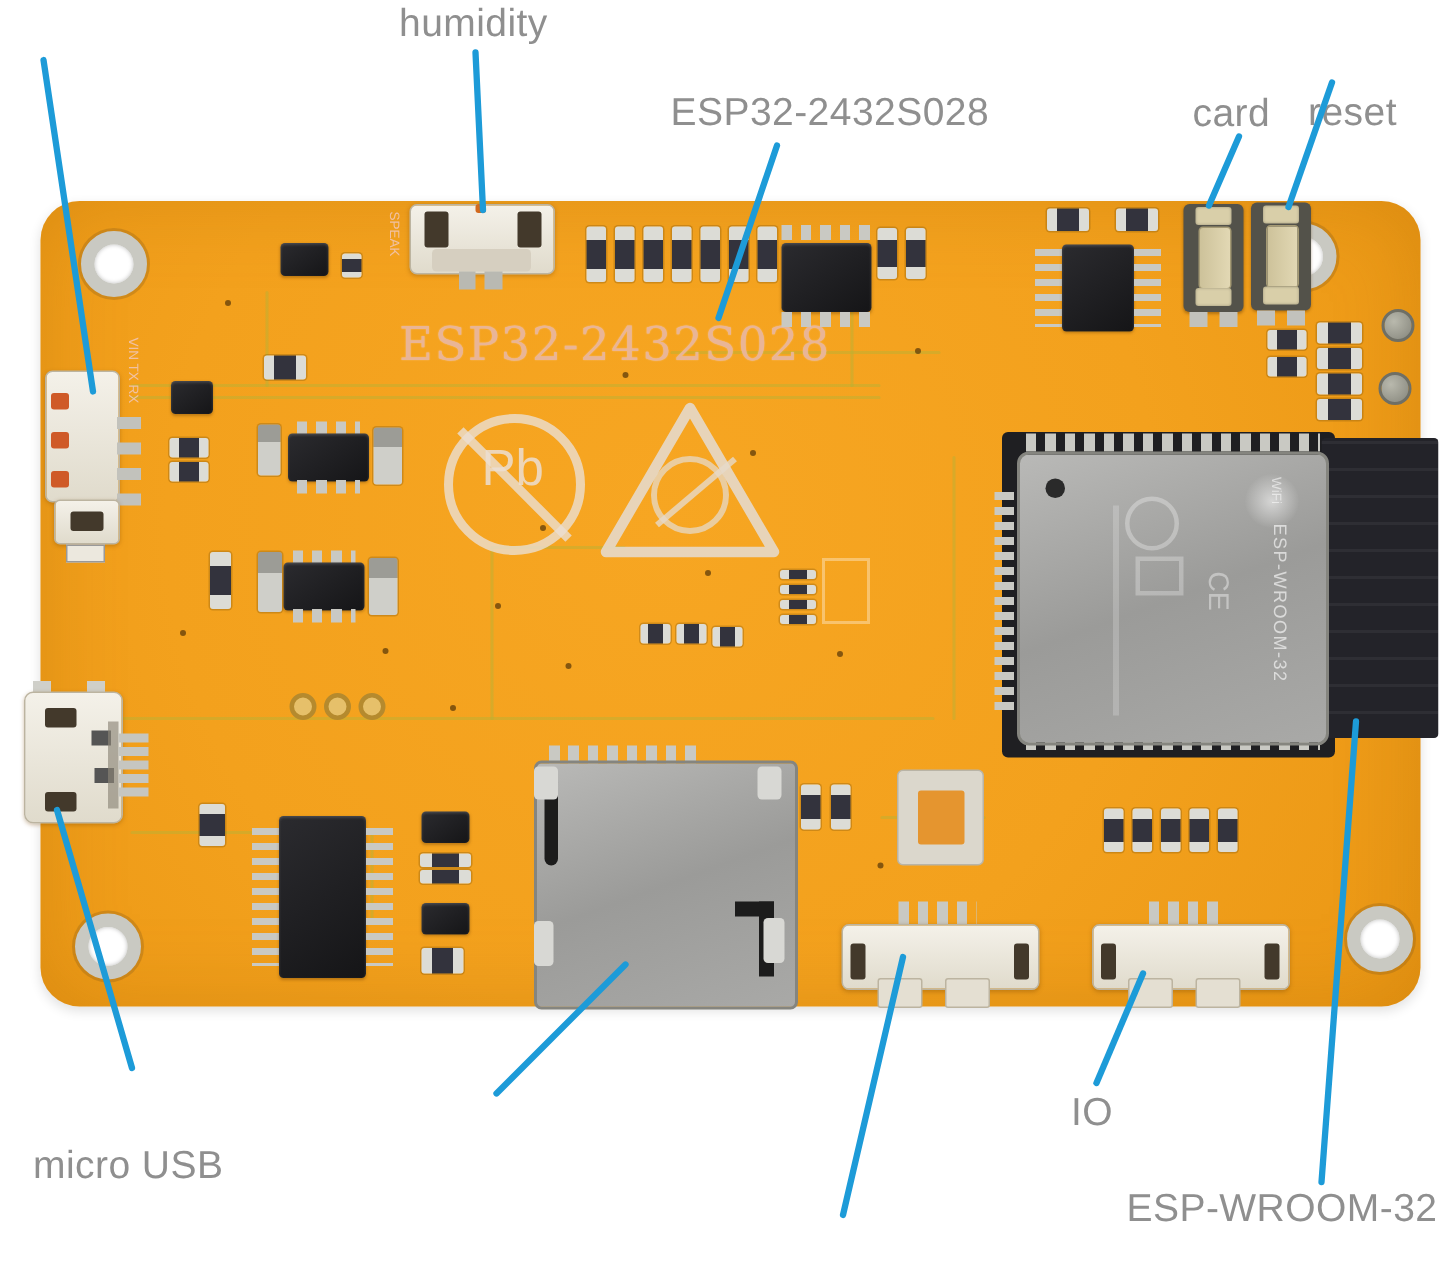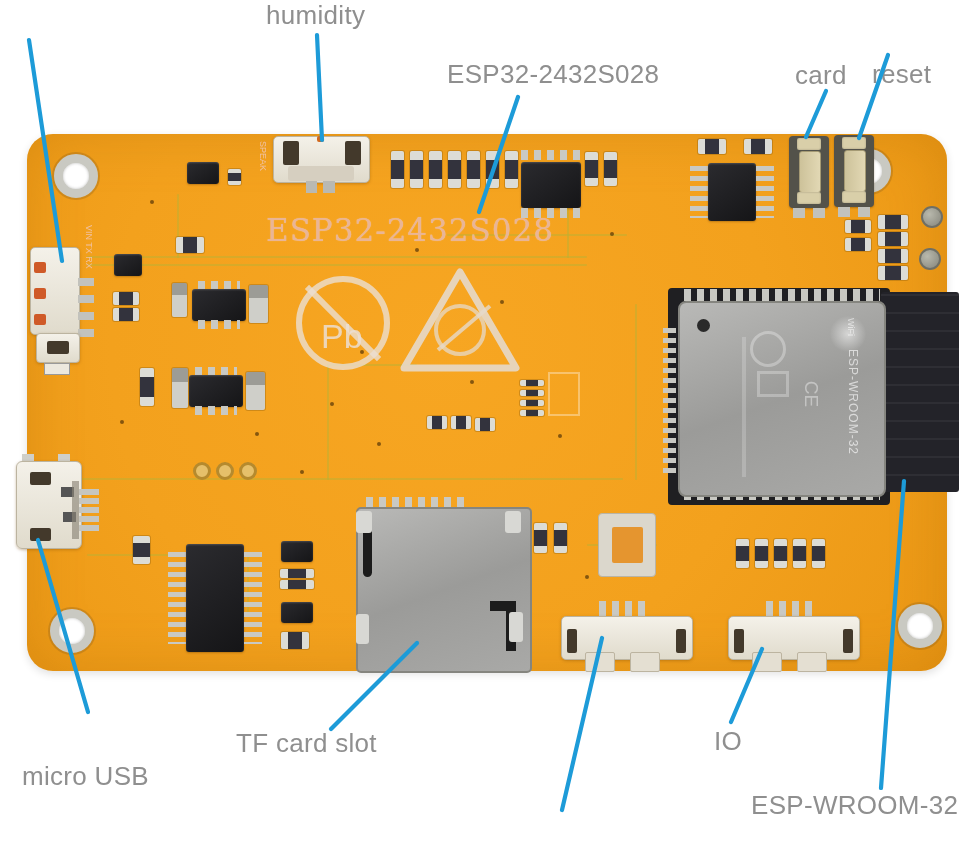--- a/index.html
+++ b/index.html
@@ -79,21 +79,21 @@
     <div class="hole" style="left:27px;top:20px;"></div>
     <div class="hole" style="left:820px;top:15px;"></div>
     <div class="hole" style="left:23px;top:475px;"></div>
     <div class="hole" style="left:871px;top:470px;"></div>
 
     <div class="abs" style="left:239px;top:78px;font-family:'DejaVu Serif',serif;font-size:31px;
          color:rgba(232,180,152,.95);letter-spacing:1px;text-shadow:0 0 1px rgba(255,220,200,.6);">ESP32-2432S028</div>
 
     <div class="abs" style="left:269px;top:142px;width:82px;height:82px;border:6px solid rgba(235,222,210,.8);
          border-radius:50%;">
-      <div class="abs" style="left:19px;top:35px;font-size:34px;color:rgba(235,222,210,.85);">Pb</div>
+      <div class="abs" style="left:19px;top:11px;font-size:34px;color:rgba(235,222,210,.85);">Pb</div>
       <div class="abs" style="left:-10px;top:38px;width:102px;height:6px;background:rgba(235,222,210,.8);
            transform:rotate(45deg);"></div>
     </div>
 
     <svg class="abs" style="left:371px;top:130px;" width="124" height="114" viewBox="0 0 124 114">
       <polygon points="62,8 118,104 6,104" fill="none" stroke="rgba(230,217,202,.9)" stroke-width="7" stroke-linejoin="round"></polygon>
       <circle cx="62" cy="66" r="24" fill="none" stroke="rgba(230,217,202,.75)" stroke-width="4"></circle>
       <line x1="40" y1="86" x2="92" y2="42" stroke="rgba(230,217,202,.8)" stroke-width="4"></line>
     </svg>
 
@@ -300,17 +300,16 @@
       <line x1="762" y1="649" x2="731" y2="722"></line>
       <line x1="904" y1="481" x2="881" y2="788"></line>
     </g>
   </svg>
 
   <div class="callout" style="left:266px;top:0px;">humidity</div>
   <div class="callout" style="left:447px;top:59px;">ESP32-2432S028</div>
   <div class="callout" style="left:795px;top:60px;">card</div>
   <div class="callout" style="left:872px;top:23px;margin-top:36px;">reset</div>
   <div class="callout" style="left:22px;top:713px;margin-top:48px;">micro USB</div>
-  <div class="callout" style="left:236px;top:728px;">TF card slot</div>
   <div class="callout" style="left:714px;top:726px;">IO</div>
   <div class="callout" style="left:751px;top:790px;">ESP-WROOM-32</div>
 
 </div>
 
 </body></html>

